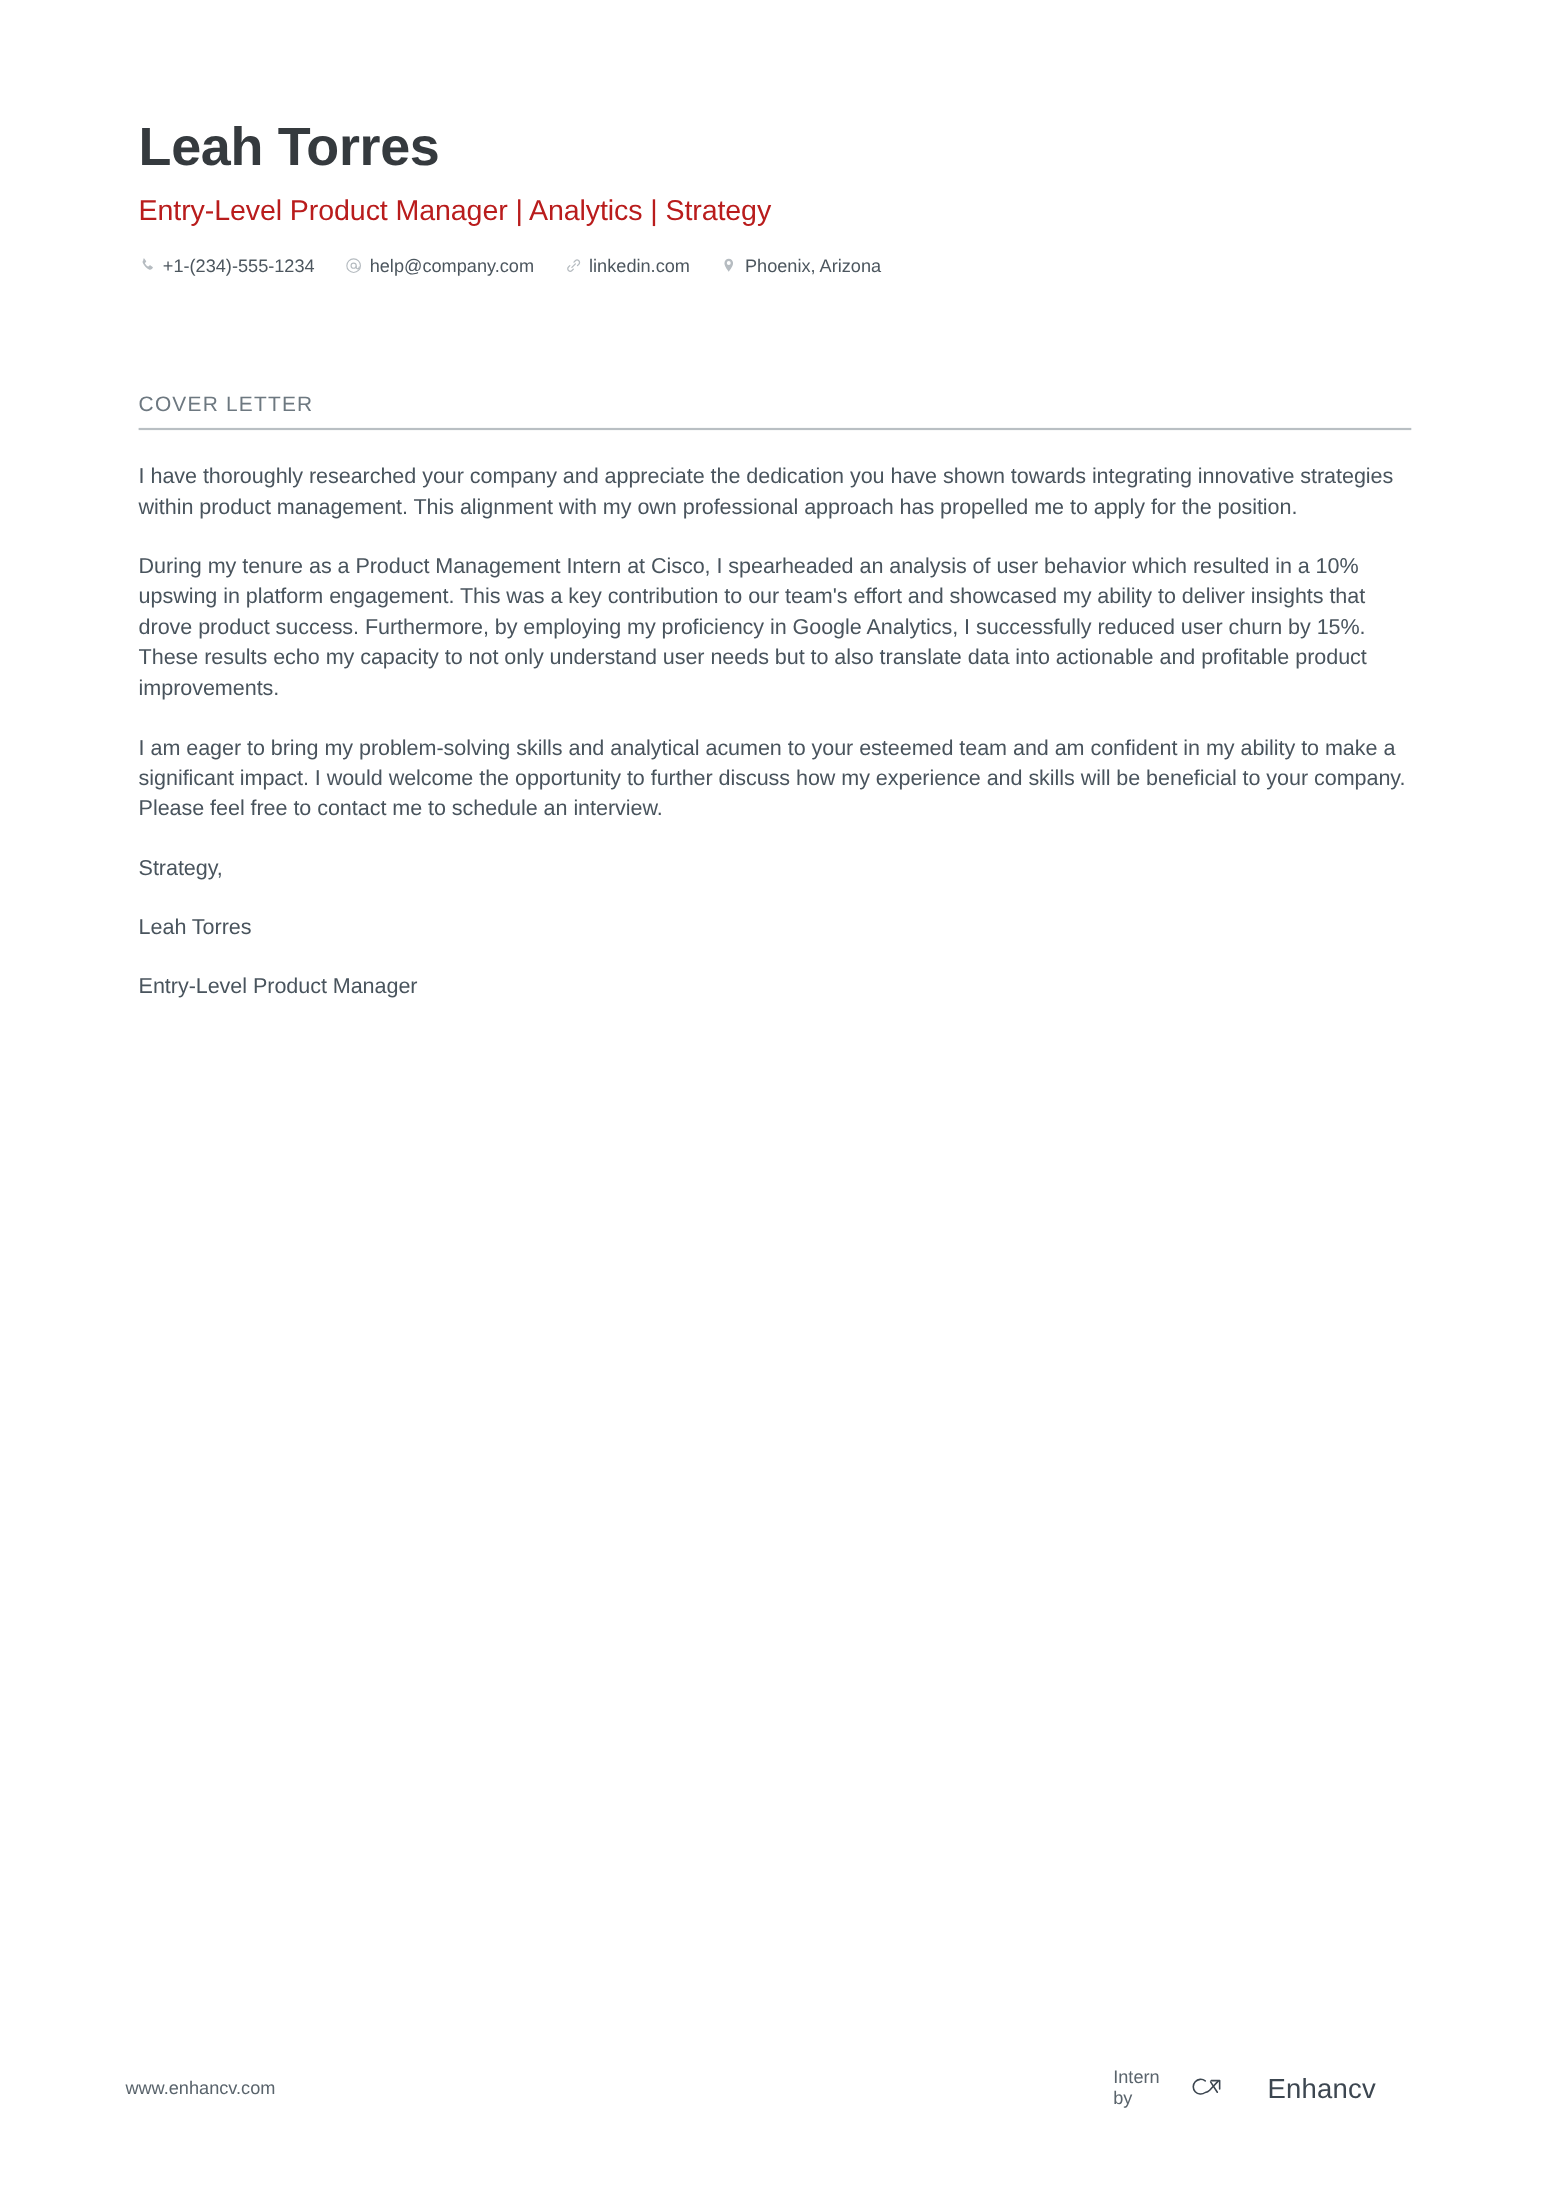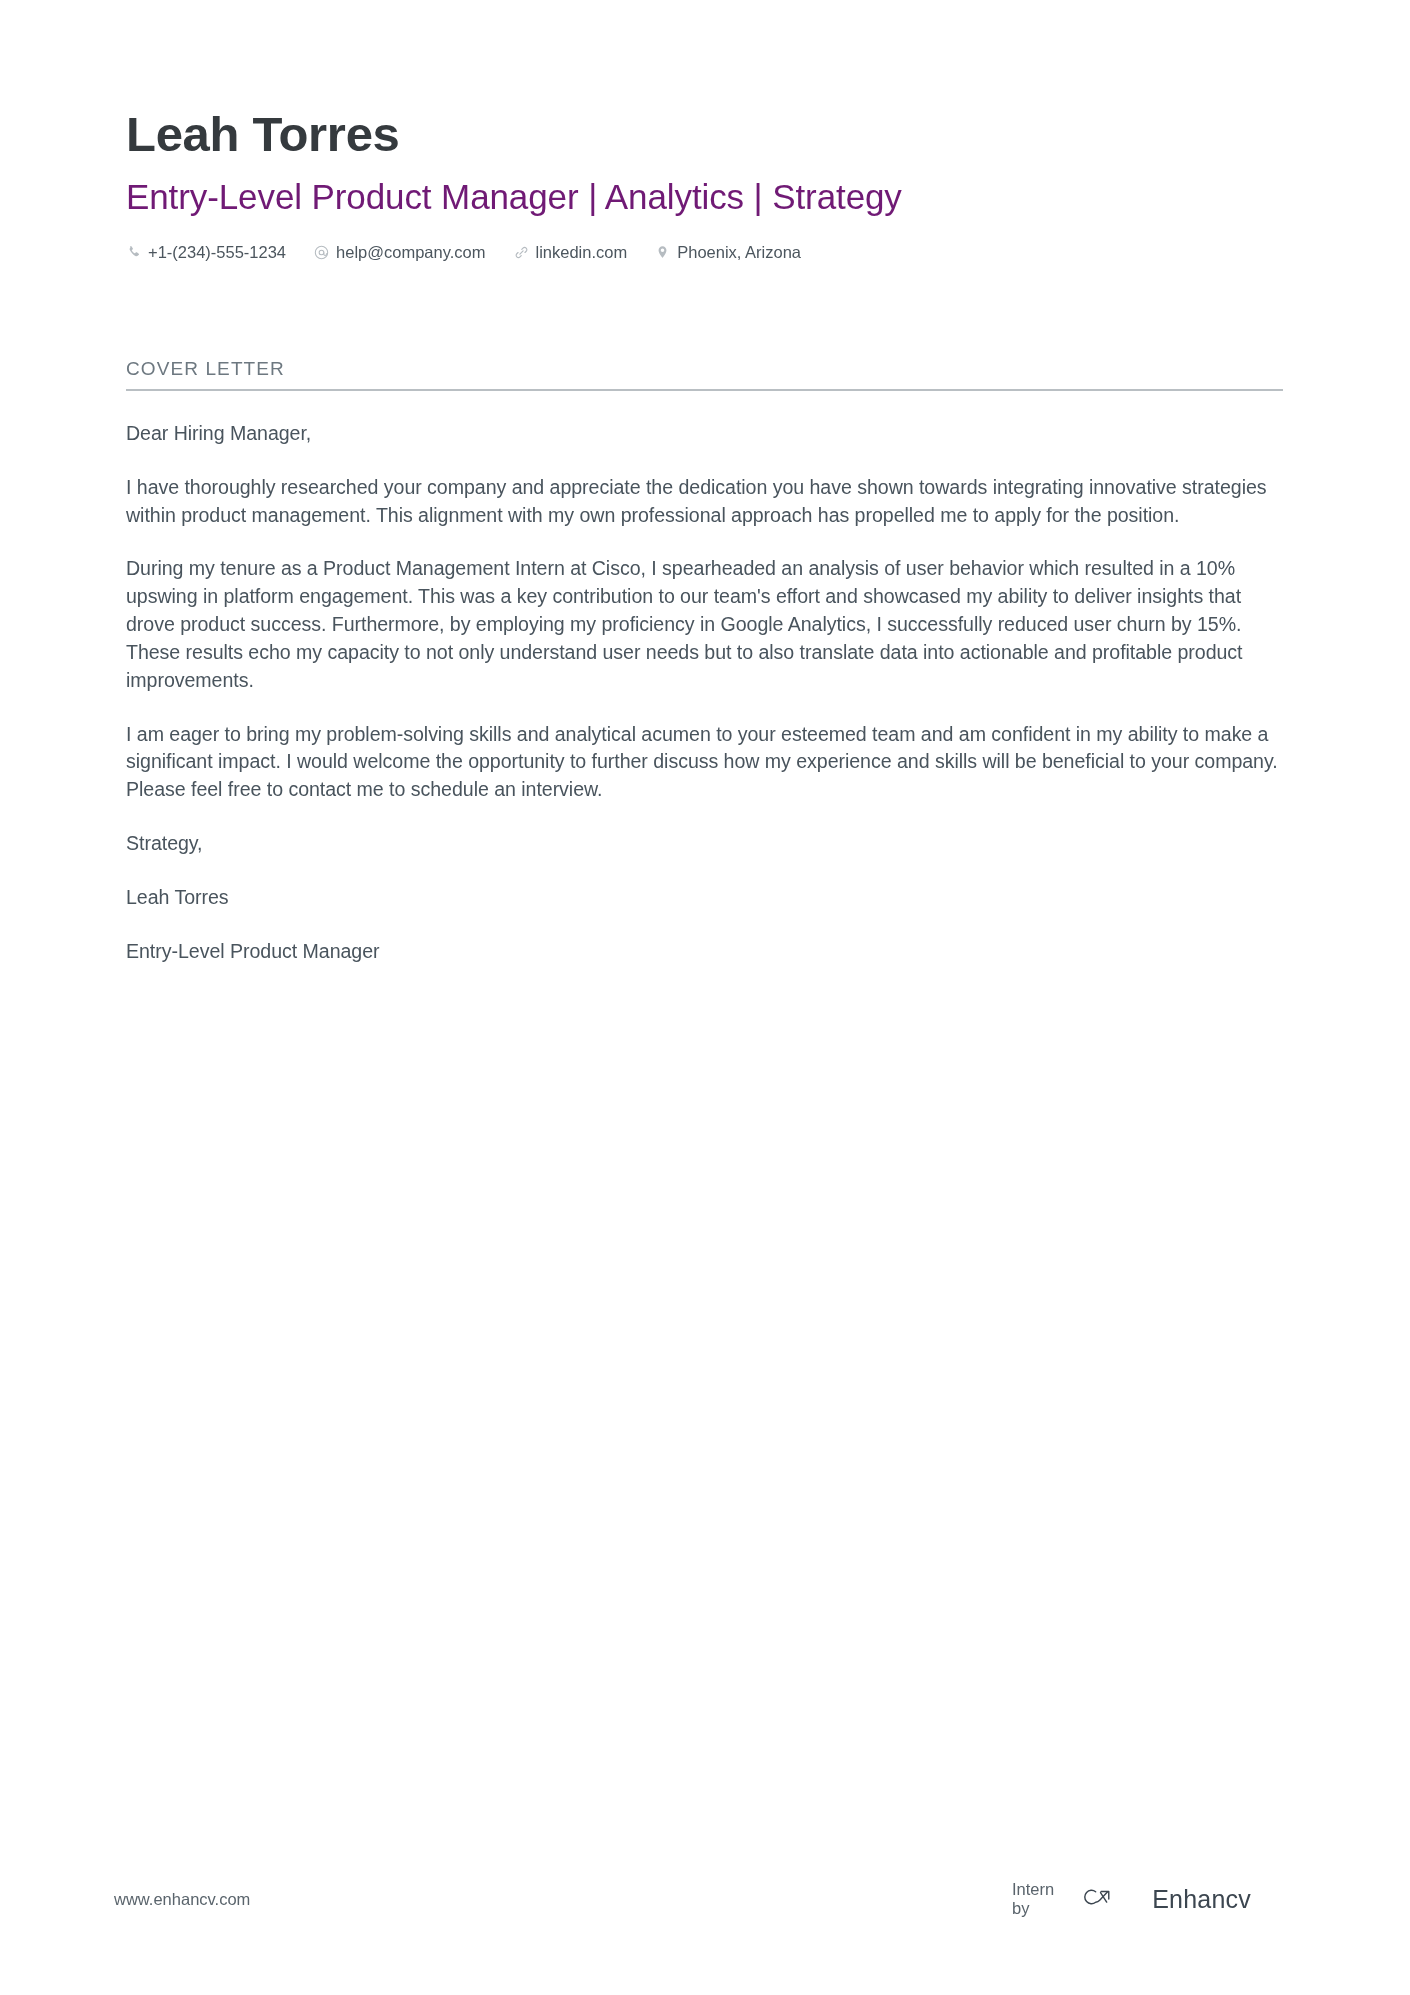--- a/index.html
+++ b/index.html
@@ -36,23 +36,23 @@
     font-size: 49px;
     font-weight: bold;
     line-height: 1.08;
     letter-spacing: -0.3px;
     color: #353a3e;
     white-space: nowrap;
   }
 
   .headline {
     margin-top: 15px;
-    font-size: 35px;
+    font-size: 26px;
     line-height: 1.18;
-    color: #701a75;
+    color: #b91c1c;
     letter-spacing: -0.1px;
     white-space: nowrap;
   }
 
   .contact-row {
     margin-top: 27px;
     display: flex;
     align-items: flex-start;
     gap: 28px;
     white-space: nowrap;
@@ -217,21 +217,20 @@
 
     </div>
   </div>
 
   <div class="section">
 
     <div class="section-title">COVER LETTER</div>
     <div class="section-rule"></div>
 
     <div class="letter-body">
-      <p class="p-tight">Dear Hiring Manager,</p>
       <p>I have thoroughly researched your company and appreciate the dedication you have shown towards integrating innovative strategies within product management. This alignment with my own professional approach has propelled me to apply for the position.</p>
       <p>During my tenure as a Product Management Intern at Cisco, I spearheaded an analysis of user behavior which resulted in a 10% upswing in platform engagement. This was a key contribution to our team's effort and showcased my ability to deliver insights that drove product success. Furthermore, by employing my proficiency in Google Analytics, I successfully reduced user churn by 15%. These results echo my capacity to not only understand user needs but to also translate data into actionable and profitable product improvements.</p>
       <p>I am eager to bring my problem-solving skills and analytical acumen to your esteemed team and am confident in my ability to make a significant impact. I would welcome the opportunity to further discuss how my experience and skills will be beneficial to your company. Please feel free to contact me to schedule an interview.</p>
       <p>Strategy,</p>
       <p>Leah Torres</p>
       <p>Entry-Level Product Manager</p>
     </div>
   </div>
 
   <div class="footer">

